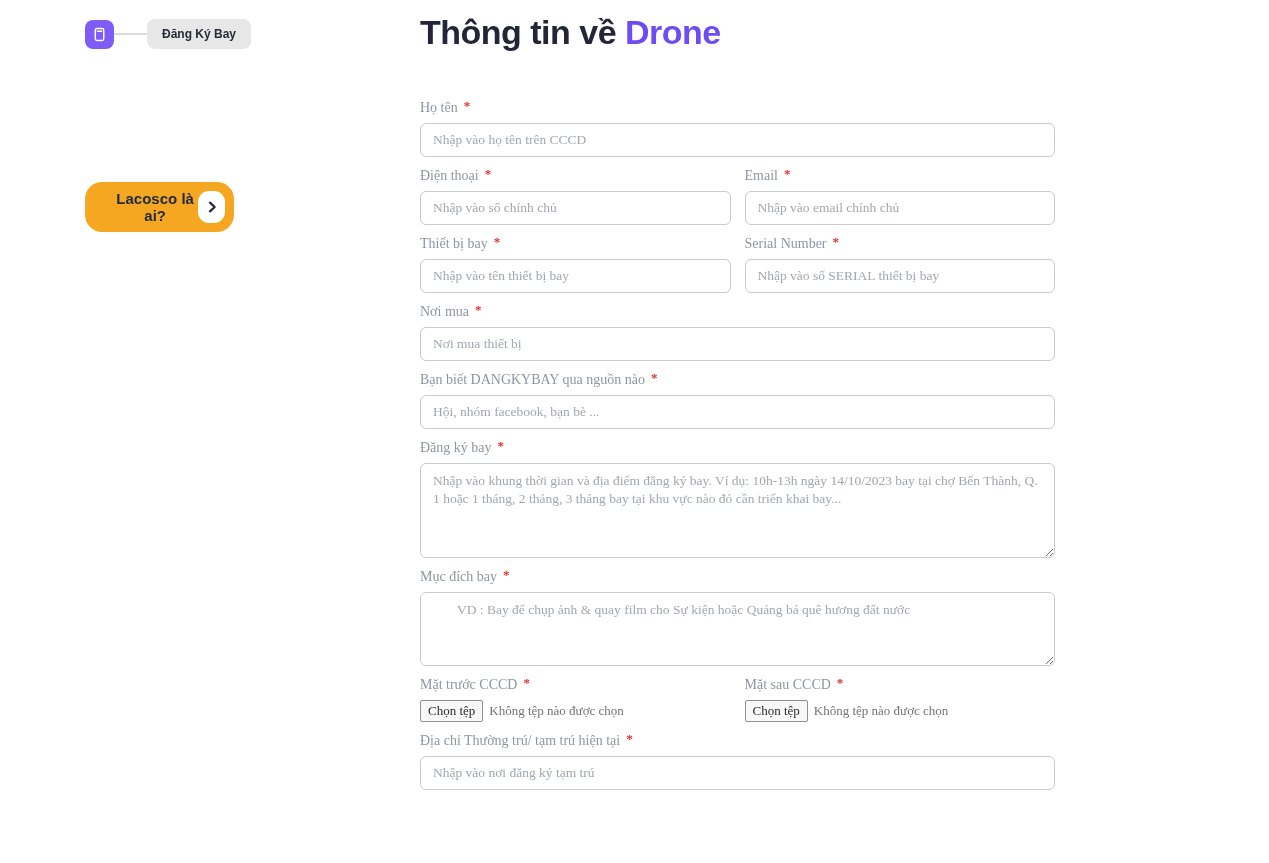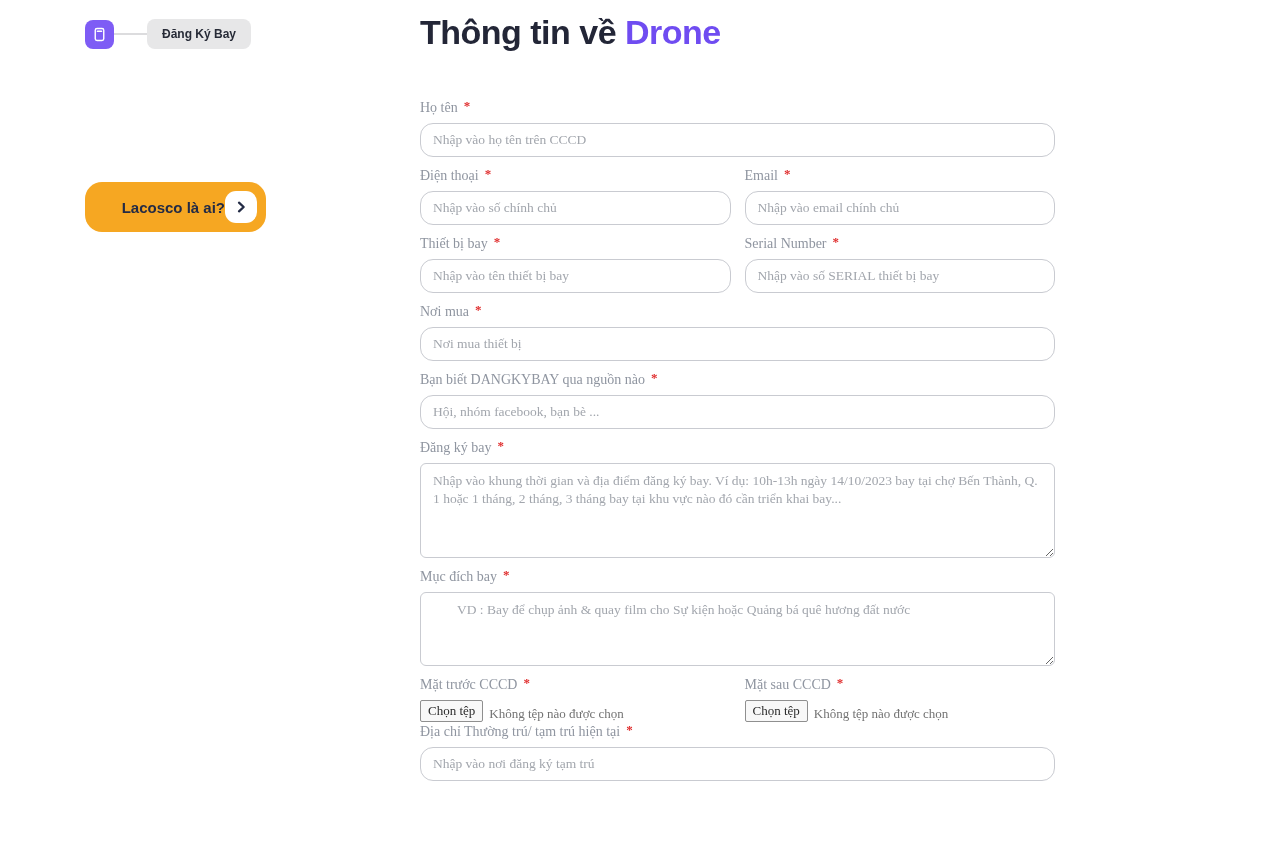--- a/index.html
+++ b/index.html
@@ -28,21 +28,21 @@
     background: #e7e7e8;
     color: #272b37;
     font-size: 12px;
     font-weight: bold;
     padding: 8px 15px;
     border-radius: 8px;
     white-space: nowrap;
   }
   .about-btn {
     position: absolute; left: 0px; top: 163px;
-    width: 181px; height: 50px;
+    width: 149px; height: 50px;
     border: none; cursor: pointer;
     background: #f6a722;
     border-radius: 17px;
     display: flex; align-items: center; justify-content: flex-end;
     padding: 0 9px 0 27px;
     font-family: inherit;
   }
   .about-btn .about-label {
     color: #232b45; font-size: 15px; font-weight: bold;
   }
@@ -90,31 +90,31 @@
     display: block;
     width: 100%;
     border: 1px solid #c9cbd1;
     border-radius: 6px;
     background: #ffffff;
     font-family: inherit;
     font-size: 13.5px;
     color: #333;
     outline: none;
   }
-  .tinput { height: 33px; padding: 16px 12px; margin-bottom: 9px; border-radius: 13px; }
+  .tinput { height: 33px; padding: 16px 12px; margin-bottom: 9px; }
   .tarea  { padding: 8px 12px; margin-bottom: 9px; resize: both; line-height: 17.5px; }
   .tarea.h-lg { height: 95px; }
   .tarea.h-md { height: 74px; padding-left: 36px; }
   .tinput::placeholder, .tarea::placeholder { color: #a2a6ad; opacity: 1; }
   .row2 {
     display: grid;
     grid-template-columns: 1fr 1fr;
     column-gap: 14px;
   }
-  .file-row { display: flex; align-items: flex-end; height: 22px; }
+  .file-row { display: flex; align-items: center; margin-bottom: 9px; height: 22px; }
   .file-btn {
     border: 1px solid #8f8f8f;
     background: #f8f8f8;
     border-radius: 2px;
     font-family: inherit;
     font-size: 13px;
     color: #2b2b2b;
     padding: 2px 7px;
     cursor: pointer;
     white-space: nowrap;

